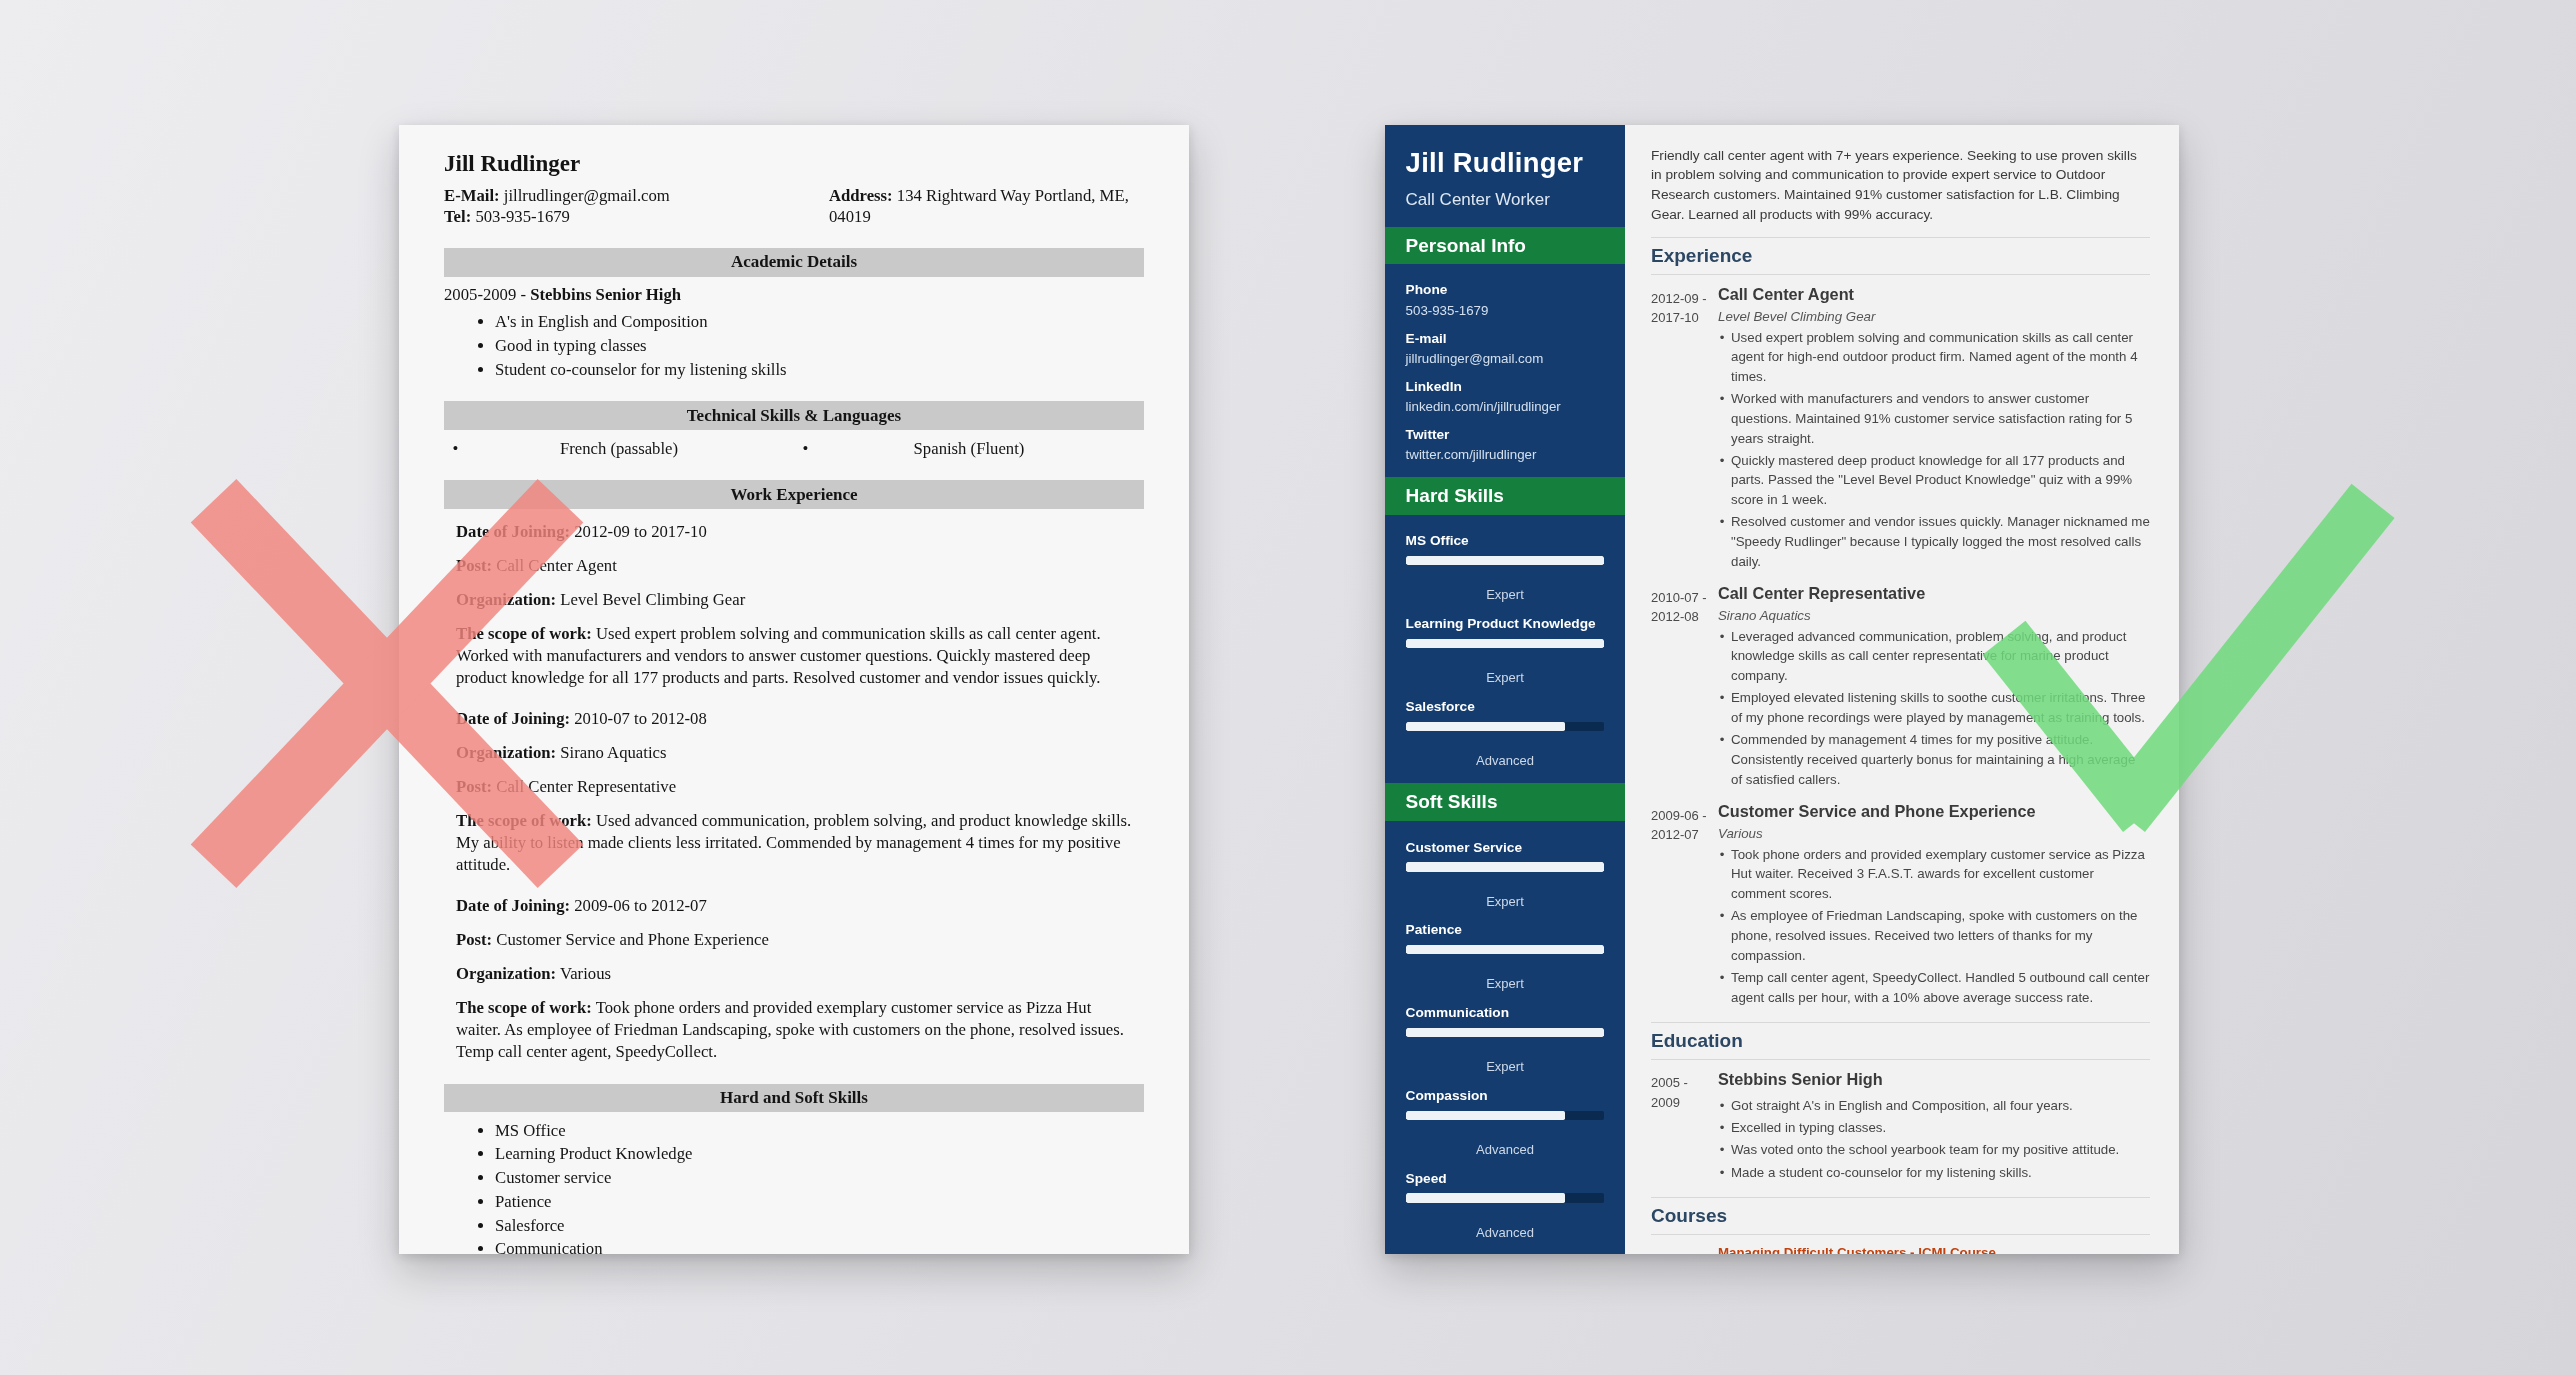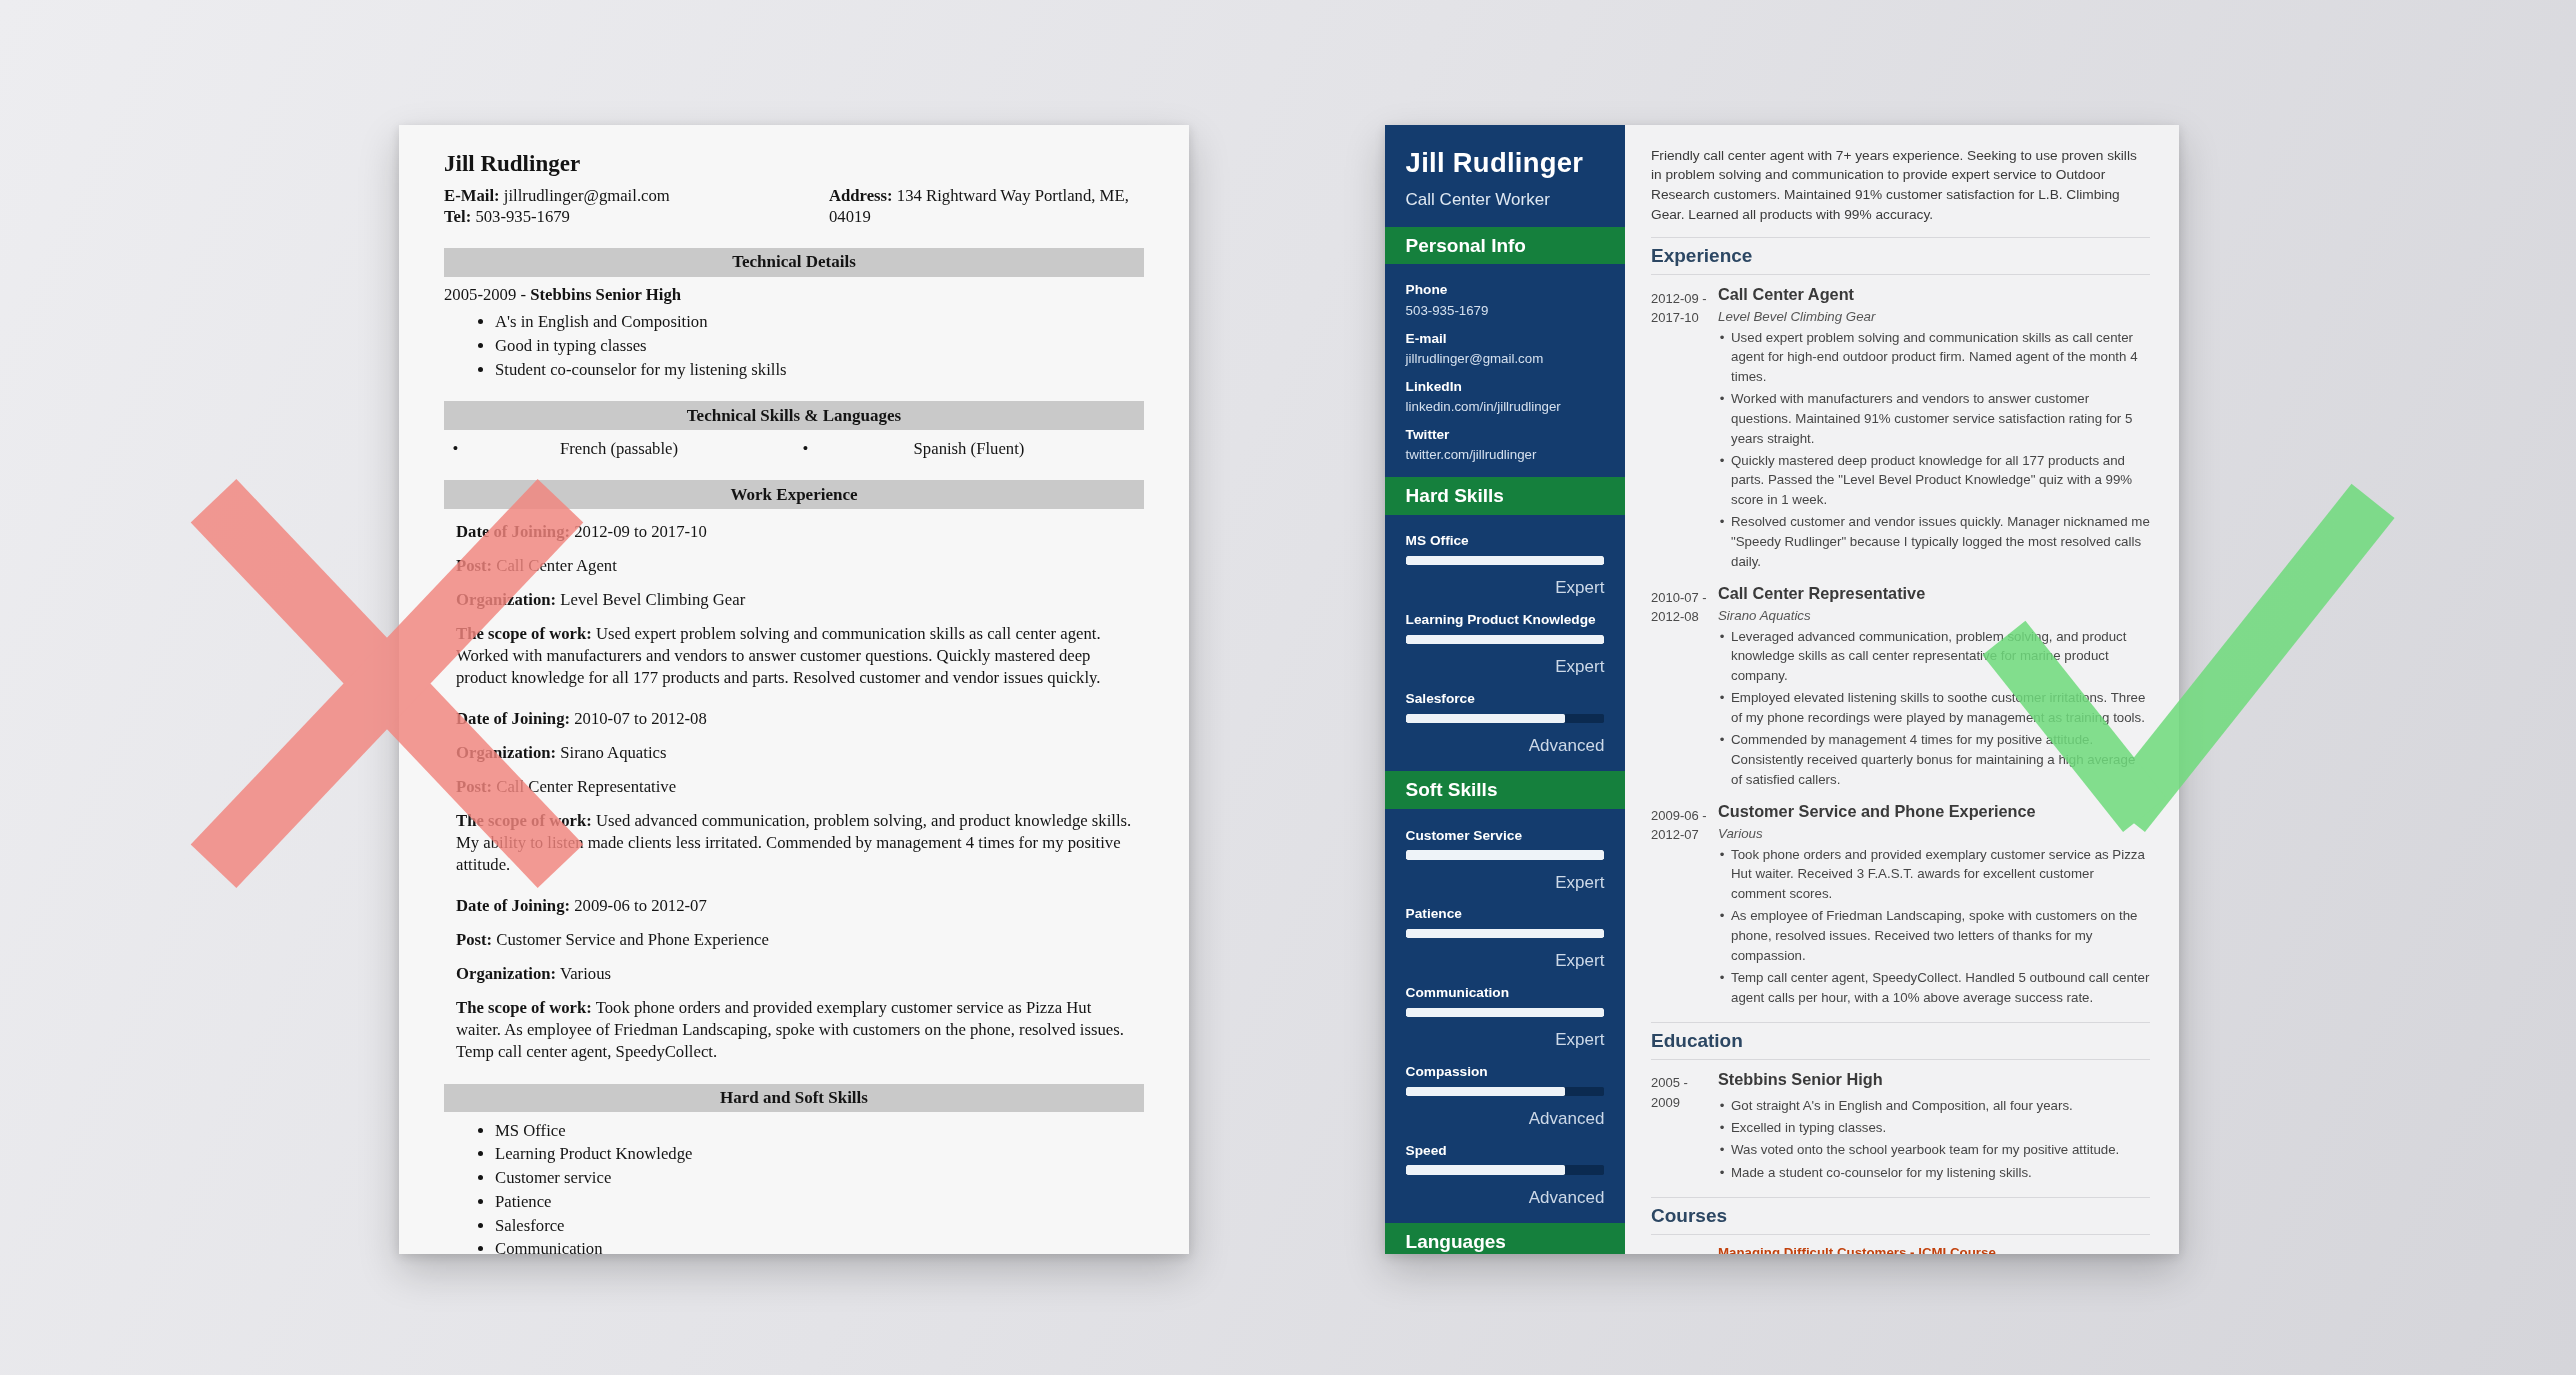--- a/index.html
+++ b/index.html
@@ -48,21 +48,21 @@
   .side-name{font-size:27.4px;font-weight:bold;letter-spacing:0.3px;margin:0}
   .side-role{font-size:17px;color:#dfe8f2;margin-top:11px}
   .side-band{background:#15803d;font-weight:bold;font-size:19px;padding:7.7px 20.6px}
   .side-sec{padding:5.1px 20.6px 15.4px}
   .pi-label{font-weight:bold;font-size:13.7px;margin-top:13px}
   .pi-value{font-size:13.3px;color:#d5e0ee;margin-top:5.1px}
   .skill{margin-top:13.7px}
   .skill-label{font-weight:bold;font-size:13.7px}
   .skill-track{height:9.4px;background:#0b2a50;margin-top:7.7px;border-radius:1.7px;overflow:hidden}
   .skill-fill{height:100%;background:#eef3f8;border-radius:1.7px}
-  .skill-level{text-align:right;font-size:17px;color:#cdd9e8;margin-top:13px}
+  .skill-level{text-align:center;font-size:13px;color:#cdd9e8;margin-top:22px}
 
   .rmain{flex:1;box-sizing:border-box;padding:20.6px 29px 0 26px;color:#3e3e3e;overflow:hidden}
   .summary{font-size:13.7px;line-height:1.45;color:#3a3a3a;margin:0}
   .rsec-title{
     font-size:19px;font-weight:bold;color:#2c4763;
     border-top:0.9px solid #d8d8db;border-bottom:0.9px solid #d8d8db;
     padding:6.9px 0;margin:12px 0 10.3px;
   }
   .job{display:flex;margin-bottom:10.3px}
   .job-dates{width:67px;flex:none;font-size:13px;color:#4a4a4a;line-height:1.5;padding-top:3.4px}
@@ -93,21 +93,21 @@
   <div class="lp-contact-row">
     <div class="lp-contact-left">
       <p class="lp-line"><span class="lp-label">E-Mail:</span> <span>jillrudlinger@gmail.com</span></p>
       <p class="lp-line"><span class="lp-label">Tel:</span> <span>503-935-1679</span></p>
     </div>
     <div class="lp-contact-right">
       <p class="lp-line"><span class="lp-label">Address:</span> <span>134 Rightward Way Portland, ME, 04019</span></p>
     </div>
   </div>
 
-  <div class="secbar first">Technical Details</div>
+  <div class="secbar first">Academic Details</div>
   <p class="lp-edu-line"><span>2005-2009 -</span> <span class="lp-label">Stebbins Senior High</span></p>
   <ul class="lp-ul">
     <li>A's in English and Composition</li>
     <li>Good in typing classes</li>
     <li>Student co-counselor for my listening skills</li>
   </ul>
 
   <div class="secbar">Technical Skills &amp; Languages</div>
   <div class="lp-two-col">
     <div class="cell"><span class="dot">•</span><span>French (passable)</span></div>

